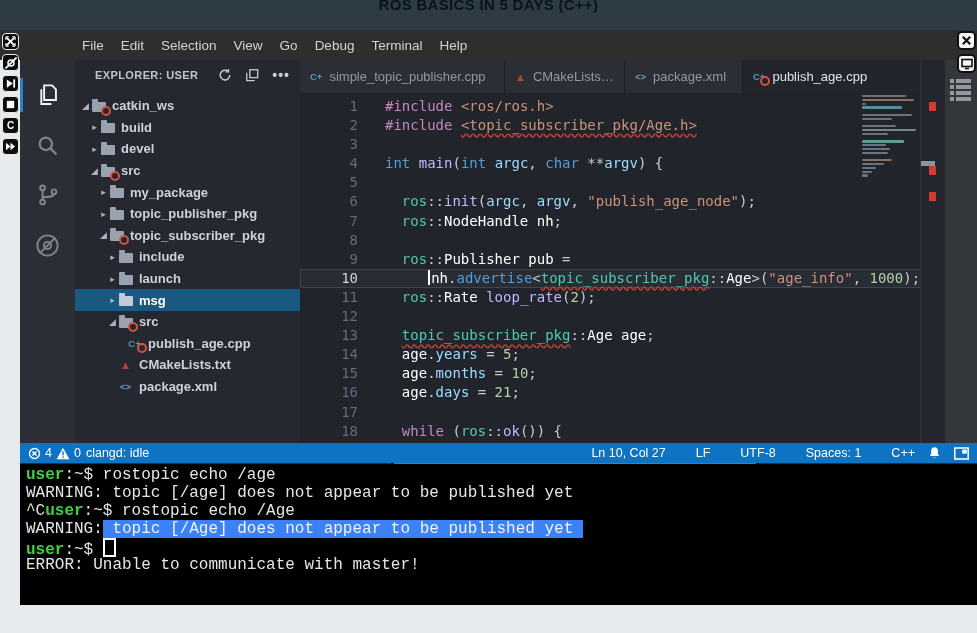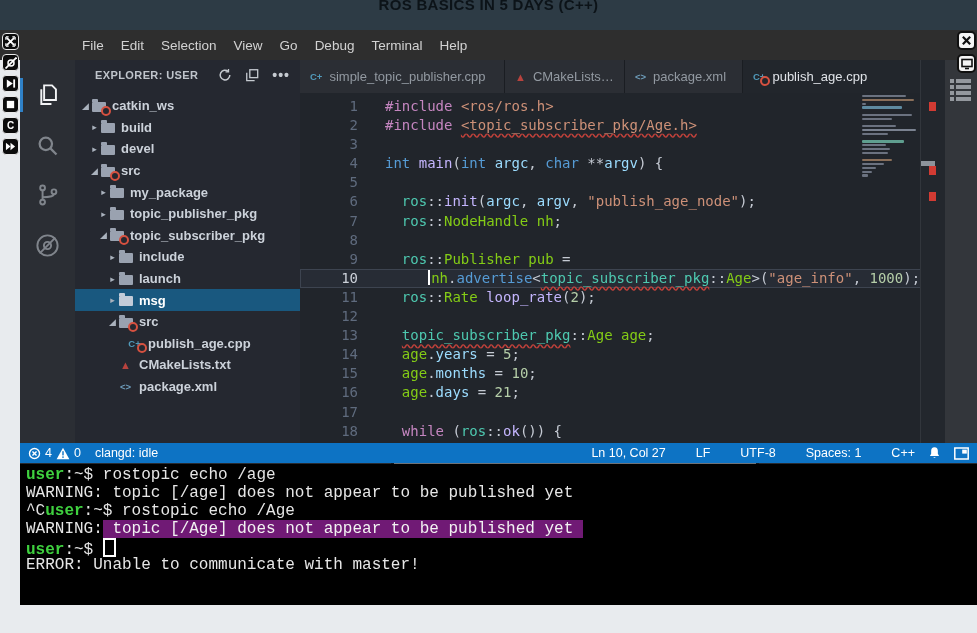--- a/index.html
+++ b/index.html
@@ -56,21 +56,21 @@
   .tico.cpp{color:#519aba}.tico.cmake{color:#b8433e;font-size:11px}.tico.xml{color:#6f9fbd}
   .tico .badge{background:#22262c}
   #code-lines{position:absolute;left:0;top:33px;width:645px;height:350px;overflow:hidden;padding-top:4px;
        font:14px/19.1px "DejaVu Sans Mono",monospace}
   .cline{height:19.1px;display:flex;white-space:pre}
   .cline .ln{width:58px;flex:none;text-align:right;color:#5f6b7e}
   .cline .lc{padding-left:27px}
   .cline.cur{background:#272c35;box-shadow:inset 0 0 0 1px #3d4450}
   .cline.cur .ln{color:#ccd1d9}
   .tok.pre{color:#c586c0}.tok.kw{color:#569cd6}.tok.fn{color:#c4b5fd}.tok.var{color:#9cdcfe}
-  .tok.type{color:#4ec9b0}.tok.str{color:#ce9178}.tok.num{color:#b5cea8}.tok.pun{color:#c5cad3}.tok.pln{color:#84cc16}
+  .tok.type{color:#4ec9b0}.tok.str{color:#ce9178}.tok.num{color:#b5cea8}.tok.pun{color:#c5cad3}.tok.pln{color:#ffffff}
   .sqg{text-decoration:underline;text-decoration-style:wavy;text-decoration-color:#c2413a;
        text-decoration-skip-ink:none;text-underline-offset:3px}
   .caret{display:inline-block;width:2px;height:15px;background:#fff;margin:0 1px;vertical-align:-2px}
   #minimap{position:absolute;left:560px;top:35px;width:62px;height:145px;background:#21252b;padding-left:2px}
   .mm-row{height:2.2px;margin-bottom:1.6px;border-radius:1px}
   #ovruler{position:absolute;left:620px;top:0;width:25px;height:383px;border-left:1px solid #32363c;background:#23272d}
   .ovmark{position:absolute}
   
   #rightpanel{position:absolute;left:945px;top:60px;width:32px;height:383px;background:#33363b}
   #list-icon{margin:19px auto 0;width:22px;cursor:pointer}
@@ -87,21 +87,21 @@
   #termtabs{position:absolute;left:20px;top:463px;width:957px;height:24px;background:#141519;display:flex;gap:3px}
   .ttab{height:24px;background:#282b31;color:#fff;display:flex;align-items:center;padding-left:12px;
         box-sizing:border-box;font-size:12px;font-weight:700;cursor:pointer;gap:5px}
   .ttab.active{background:#6f7276}
   .ttab .tg{font-family:"DejaVu Sans Mono",monospace;font-size:11px}
   #terminal{position:absolute;left:20px;top:464px;width:957px;height:141px;background:#000;overflow:hidden;
         font:16px/18px "Liberation Mono",monospace;color:#e6e6e6;padding:2px 0 0 6px;box-sizing:border-box;cursor:text}
   .tline{height:18px;white-space:pre}
   .tt-u{color:#3fd13f;font-weight:700}
   .tt-p{color:#e6e6e6}
-  .tt-sel{background:#701a75;color:#f2f2f2}
+  .tt-sel{background:#3b82f6;color:#f2f2f2}
   .cursorbox{display:inline-block;width:9px;height:15px;border:2px solid #fff;vertical-align:-3px}
   svg{display:block}
 </style>
 </head>
 <body>
 
 <div id="titlebar">
   <div class="tb-title">ROS BASICS IN 5 DAYS (C++)</div>
 </div>
 
@@ -399,21 +399,21 @@
           <path d="M4.8 4.8l4.4 4.4M9.2 4.8l-4.4 4.4"></path>
         </svg>
       <span>4</span>
       <svg width="14" height="13" viewBox="0 0 14 13">
           <polygon points="7,0.8 13.4,12.2 0.6,12.2" fill="#fff"></polygon>
           <rect x="6.3" y="4.2" width="1.4" height="4.2" fill="#0d73c4"></rect>
           <rect x="6.3" y="9.4" width="1.4" height="1.5" fill="#0d73c4"></rect>
         </svg>
       <span>0</span>
     </span>
-    <span class="sb-item" style="margin-left:9px">
+    <span class="sb-item" style="">
       <span>clangd: idle</span>
     </span>
   </div>
   <div class="sb-grp" id="sb-right">
     <span id="sb-right-items" style="display:flex;gap:30px">
         <span class="sb-item">Ln 10, Col 27</span>
         <span class="sb-item">LF</span>
         <span class="sb-item">UTF-8</span>
         <span class="sb-item">Spaces: 1</span>
         <span class="sb-item">C++</span>

